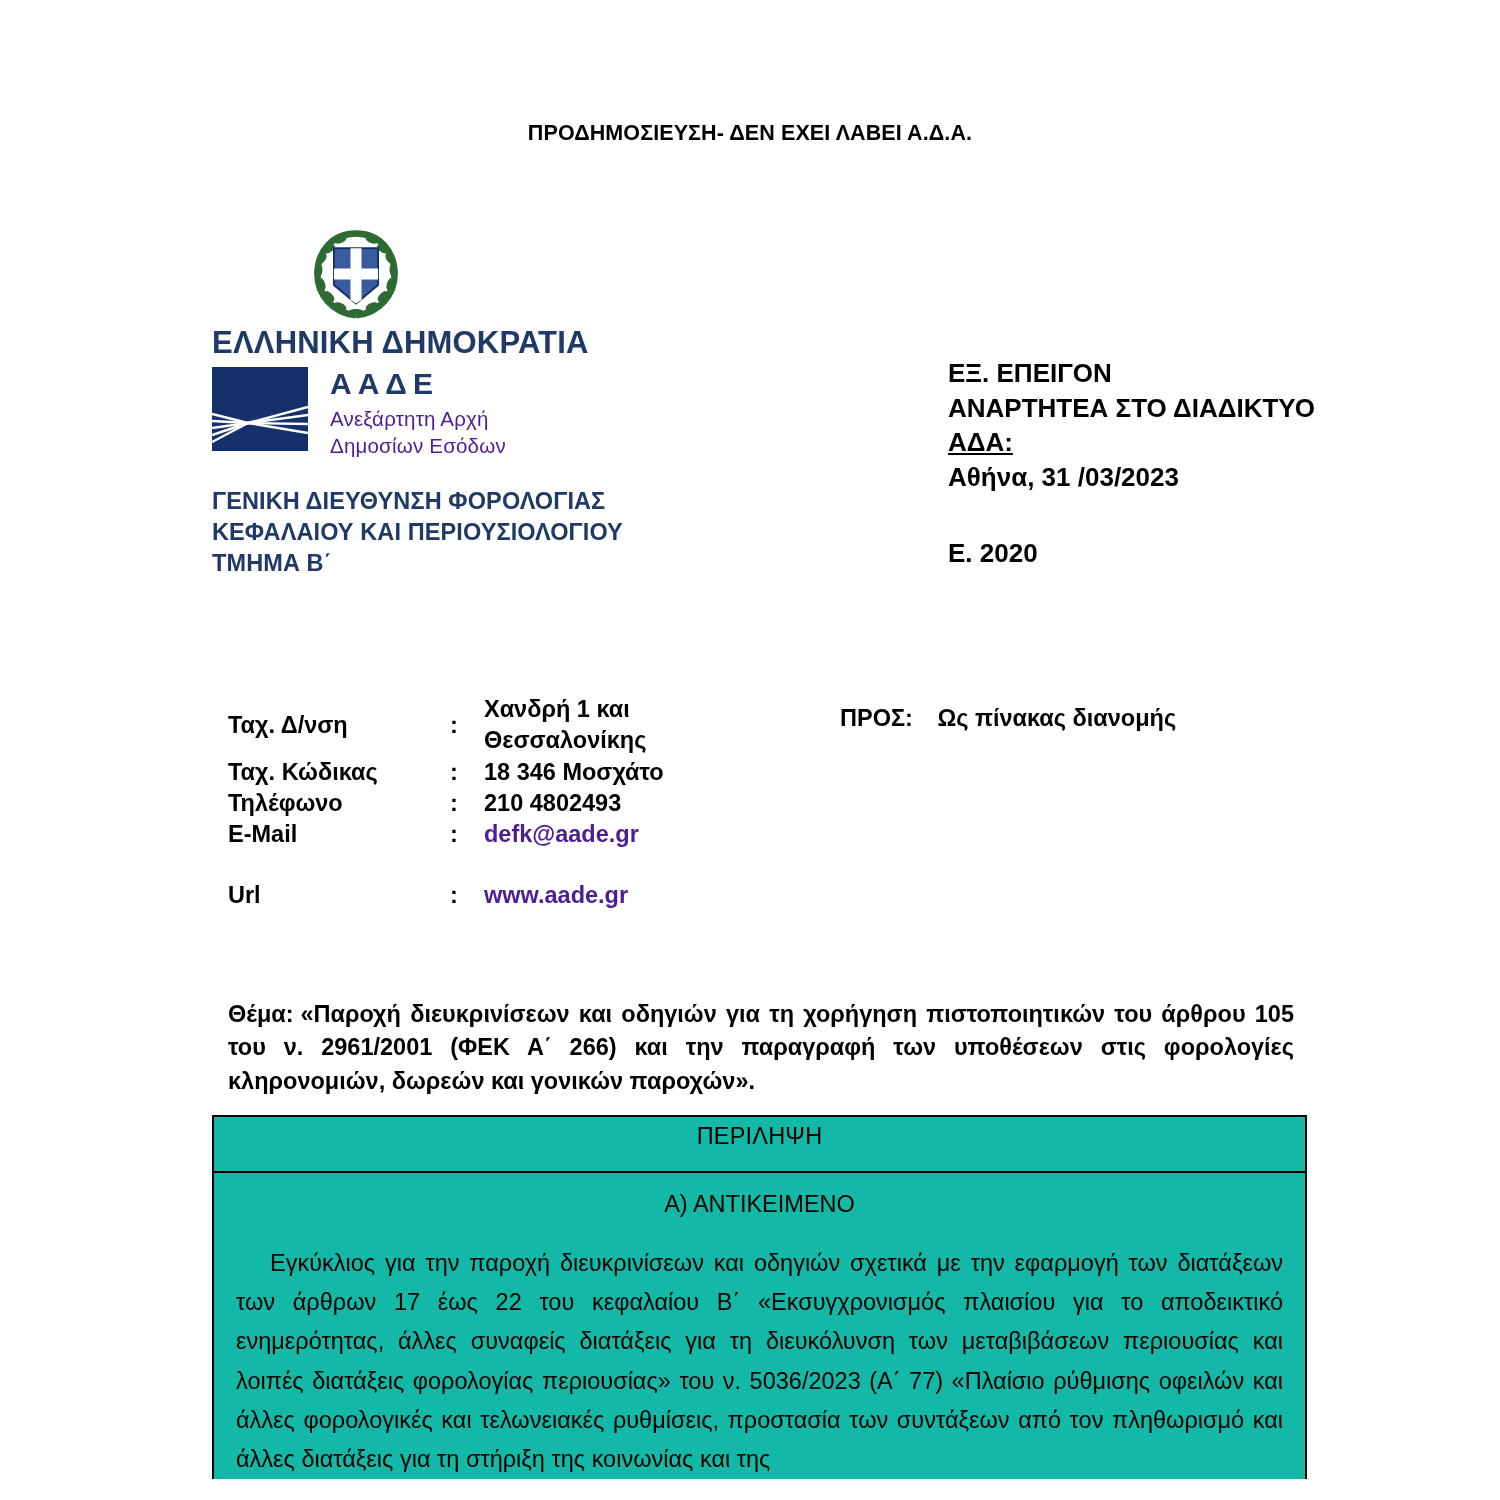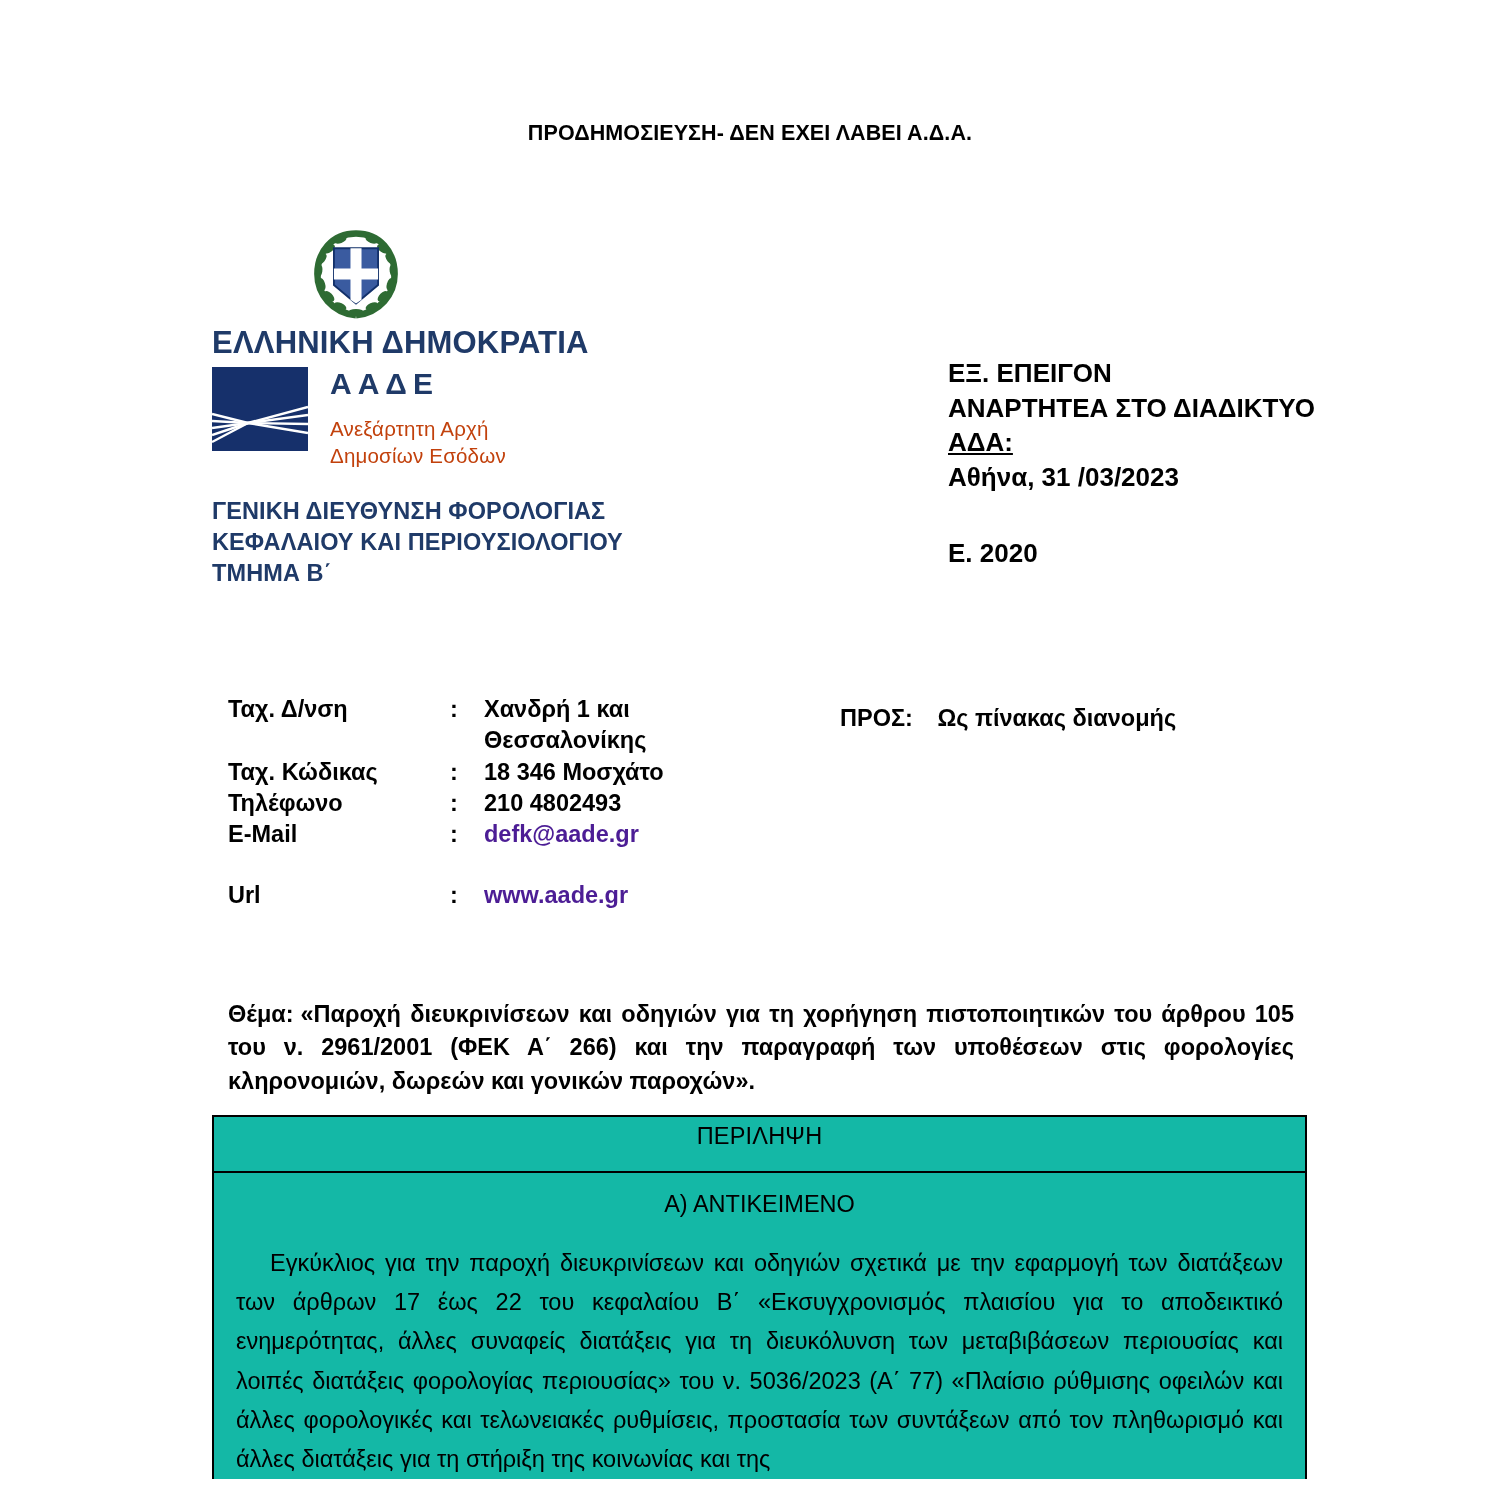--- a/index.html
+++ b/index.html
@@ -82,24 +82,24 @@
     padding-top: 2px;
   }
   .aade-title {
     font-size: 30px;
     font-weight: 700;
     color: #1f3a68;
     letter-spacing: 6px;
     line-height: 1;
   }
   .aade-sub {
-    margin-top: 17px;
+    margin-top: 7px;
     font-size: 20.5px;
     font-weight: 400;
-    color: #c2410c;
+    color: #4c1d95;
     line-height: 1.28;
     letter-spacing: 0.2px;
   }
 
   .dept-block {
     margin-top: 27px;
     font-size: 23.5px;
     font-weight: 700;
     color: #1f3a68;
     line-height: 1.32;
@@ -110,21 +110,21 @@
   .contact {
     position: absolute;
     top: 694px;
     left: 228px;
     width: 520px;
     font-size: 23.5px;
     line-height: 1.33;
   }
   .contact-row {
     display: flex;
-    align-items: flex-start;
+    align-items: center;
   }
   .contact-row.spacer-row {
     margin-top: 30px;
   }
   .c-label {
     flex: 0 0 222px;
     font-weight: 700;
   }
   .c-colon {
     flex: 0 0 34px;

